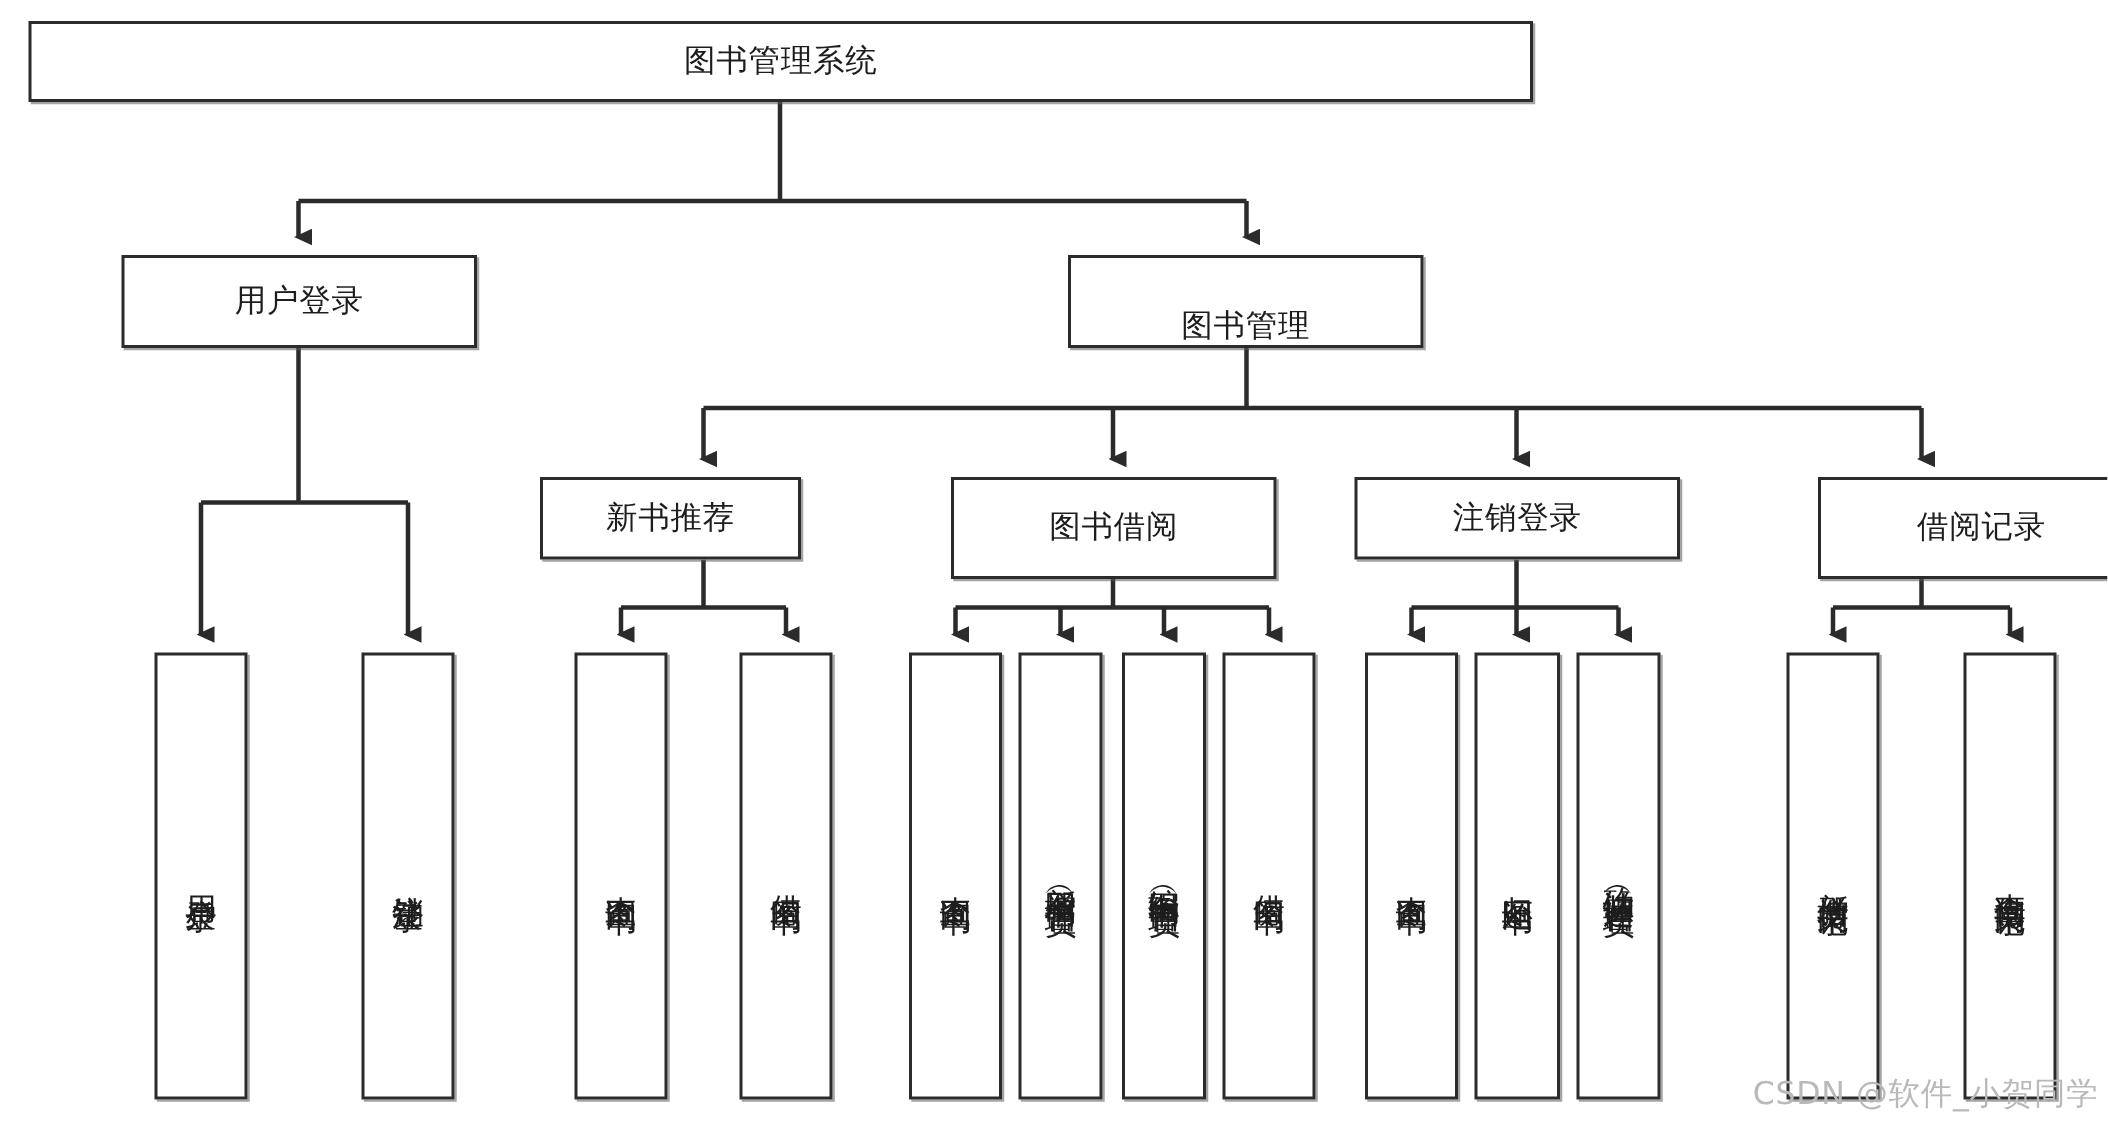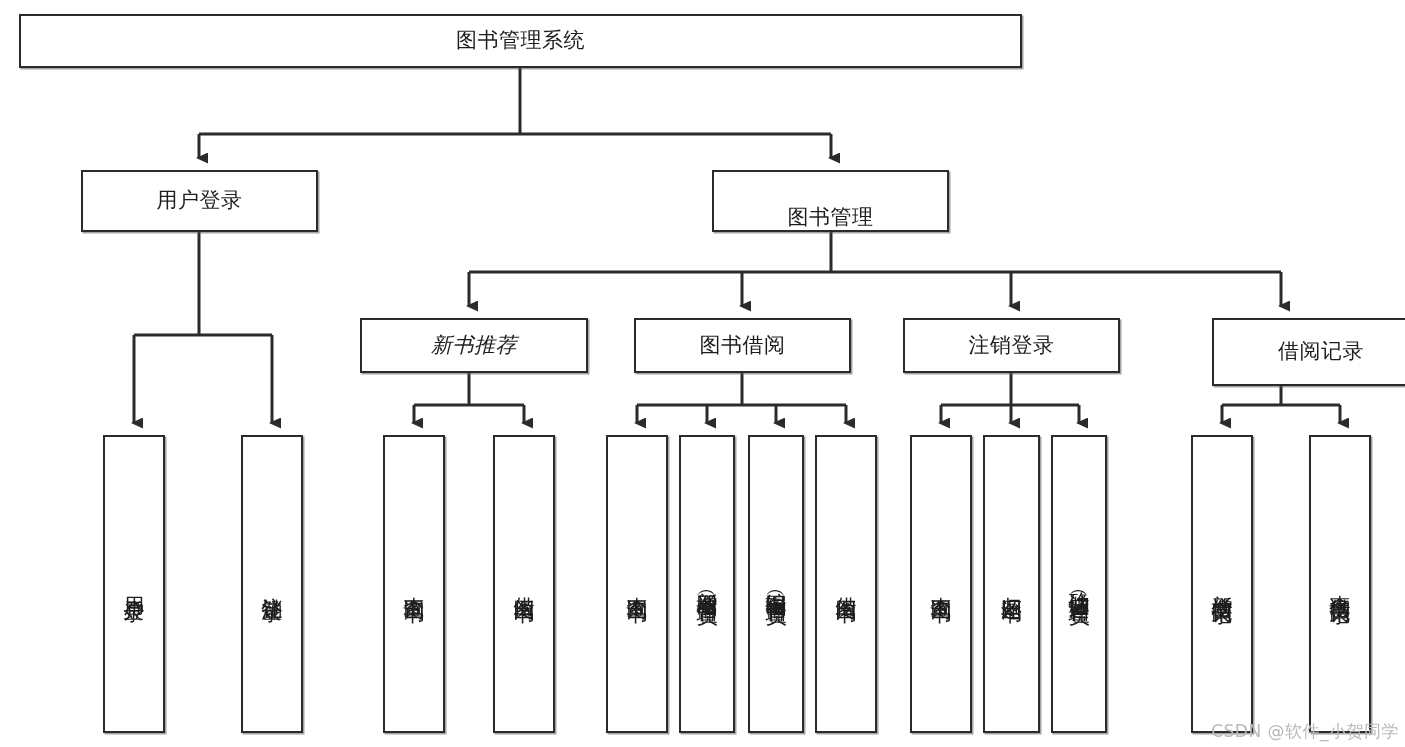--- a/index.html
+++ b/index.html
@@ -56,21 +56,21 @@
     text-orientation: upright;
     font-size: 21px;
     letter-spacing: 2px;
     line-height: 1.05;
     white-space: nowrap;
   }
   #watermark {
     position: absolute;
     right: 6px;
     bottom: 4px;
-    font-size: 17px;
+    font-size: 21px;
     color: #b9b9b9;
     letter-spacing: 0.5px;
     white-space: nowrap;
     user-select: none;
   }
 </style>
 </head>
 <body>
 
 <div id="diagram-root">
@@ -129,24 +129,24 @@
     <span class="node-label">图书管理系统</span>
   </div>
 
   <div class="node horizontal" style="left:81px; top:170px; width:237px; height:62px;">
     <span class="node-label">用户登录</span>
   </div>
   <div class="node horizontal" style="left:712px; top:170px; width:237px; height:62px;align-items:flex-end;">
     <span class="node-label">图书管理</span>
   </div>
 
-  <div class="node horizontal" style="left:360px; top:318px; width:228px; height:55px;font-style:italic;">
+  <div class="node horizontal" style="left:360px; top:318px; width:174px; height:55px;">
     <span class="node-label">新书推荐</span>
   </div>
-  <div class="node horizontal" style="left:634px; top:318px; width:217px; height:55px;">
+  <div class="node horizontal" style="left:634px; top:318px; width:217px; height:68px;">
     <span class="node-label">图书借阅</span>
   </div>
   <div class="node horizontal" style="left:903px; top:318px; width:217px; height:55px;">
     <span class="node-label">注销登录</span>
   </div>
   <div class="node horizontal" style="left:1172px; top:318px; width:218px; height:68px;margin-left:40px;">
     <span class="node-label">借阅记录</span>
   </div>
 
   <div class="node vertical" style="left:103px; top:435px; width:62px; height:298px;">

